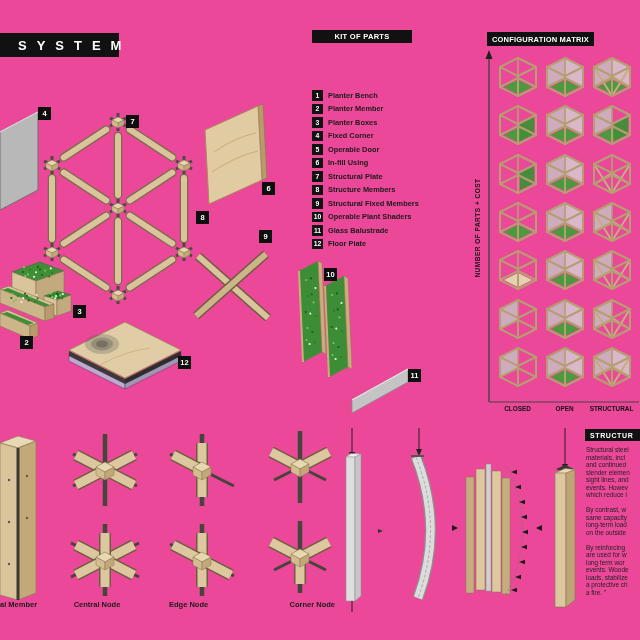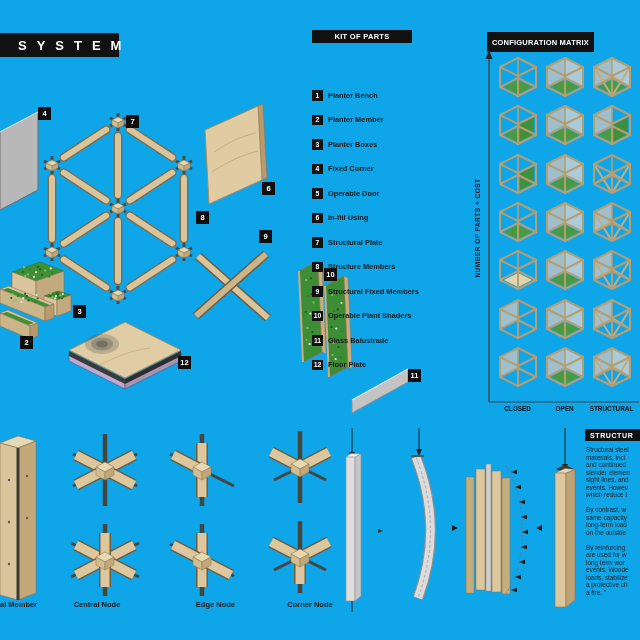--- a/index.html
+++ b/index.html
@@ -1,32 +1,32 @@
 <!DOCTYPE html>
 <html><head>
 <meta charset="utf-8">
 <style>
   * { margin:0; padding:0; box-sizing:border-box; }
   html,body { width:640px; height:640px; overflow:hidden; background:#fff;
     font-family:"Liberation Sans", sans-serif; }
-  .page { position:relative; width:640px; height:640px; background:#0ea5e9; overflow:hidden; }
+  .page { position:relative; width:640px; height:640px; background:#ec4899; overflow:hidden; }
   .abs { position:absolute; }
 
   
   .blackbar { background:#111; color:#fff; display:flex; align-items:center; justify-content:center; }
   .sys-bar { left:0; top:33px; width:119px; height:24px; justify-content:flex-start; padding-left:18px;
     font-size:13px; font-weight:bold; letter-spacing:10px; }
   .kit-title-bar { left:312px; top:30px; width:100px; height:13px; font-size:7.5px; font-weight:bold; letter-spacing:.3px; }
-  .cm-title-bar { left:487px; top:32px; width:107px; height:20px; font-size:7.5px; font-weight:bold; letter-spacing:.2px; }
+  .cm-title-bar { left:487px; top:32px; width:107px; height:14px; font-size:7.5px; font-weight:bold; letter-spacing:.2px; }
   .struct-title-bar { left:585px; top:429px; width:60px; height:12px; font-size:7px; font-weight:bold;
     letter-spacing:.6px; justify-content:flex-start; padding-left:5px; }
 
   
   .kit-intro { left:312px; top:50px; width:163px; font-size:7.3px; line-height:1.26; text-align:justify; color:#222; }
-  .kit-list { left:312px; top:90px; display:flex; flex-direction:column; gap:14px; }
+  .kit-list { left:312px; top:90px; display:flex; flex-direction:column; gap:3px; }
   .kit-item { display:flex; align-items:center; gap:5px; height:10.5px; }
   .badge { width:11px; height:10.5px; background:#111; color:#fff; font-size:6.8px; font-weight:bold;
     display:flex; align-items:center; justify-content:center; flex:0 0 11px; }
   .kit-label { font-size:7.4px; font-weight:bold; color:#1a1a1a; white-space:nowrap; }
 
   
   .cm-grid { left:494px; top:52px; width:141px; display:grid; grid-template-columns:repeat(3,47px);
     grid-auto-rows:48.3px; }
   .cube-slot { display:flex; align-items:center; justify-content:center; }
   .cm-ylabel { left:477px; top:228px; transform:translate(-50%,-50%) rotate(-90deg); font-size:6.5px;
@@ -900,22 +900,22 @@
       <polygon points="562,464 568,464 565,471" fill="#222"></polygon>
       <polygon points="556,469 565,465 574,469 565,473" fill="#3a3a35"></polygon>
       <polygon points="555,473 565,468.5 575,469.5 566,473.5" fill="#ead9b5" stroke="#8a7450" stroke-width=".5"></polygon>
       <rect x="555" y="473" width="11" height="134" fill="#dcc79e" stroke="#8a7450" stroke-width=".6"></rect>
       <polygon points="566,473 575,469.5 575,600 566,607" fill="#bfa478" stroke="#8a7450" stroke-width=".6"></polygon>
     </g>
   </svg>
 
   <div class="abs node-label" style="left:0">al Member</div>
   <div class="abs node-label" style="left:57px;width:80px;text-align:center">Central Node</div>
-  <div class="abs node-label" style="left:155px;width:80px;text-align:right">Edge Node</div>
-  <div class="abs node-label" style="left:270px;width:80px;text-align:center">Corner Node</div>
+  <div class="abs node-label" style="left:169px;width:80px;text-align:left">Edge Node</div>
+  <div class="abs node-label" style="left:255px;width:80px;text-align:right">Corner Node</div>
 
   <div class="abs blackbar struct-title-bar">
     <span>STRUCTUR</span>
   </div>
   <div class="abs struct-lines">
 
   <div class="struct-line">Structural steel</div>
       <div class="struct-line">materials, incl</div>
       <div class="struct-line">and continued</div>
       <div class="struct-line">slender elemen</div>

